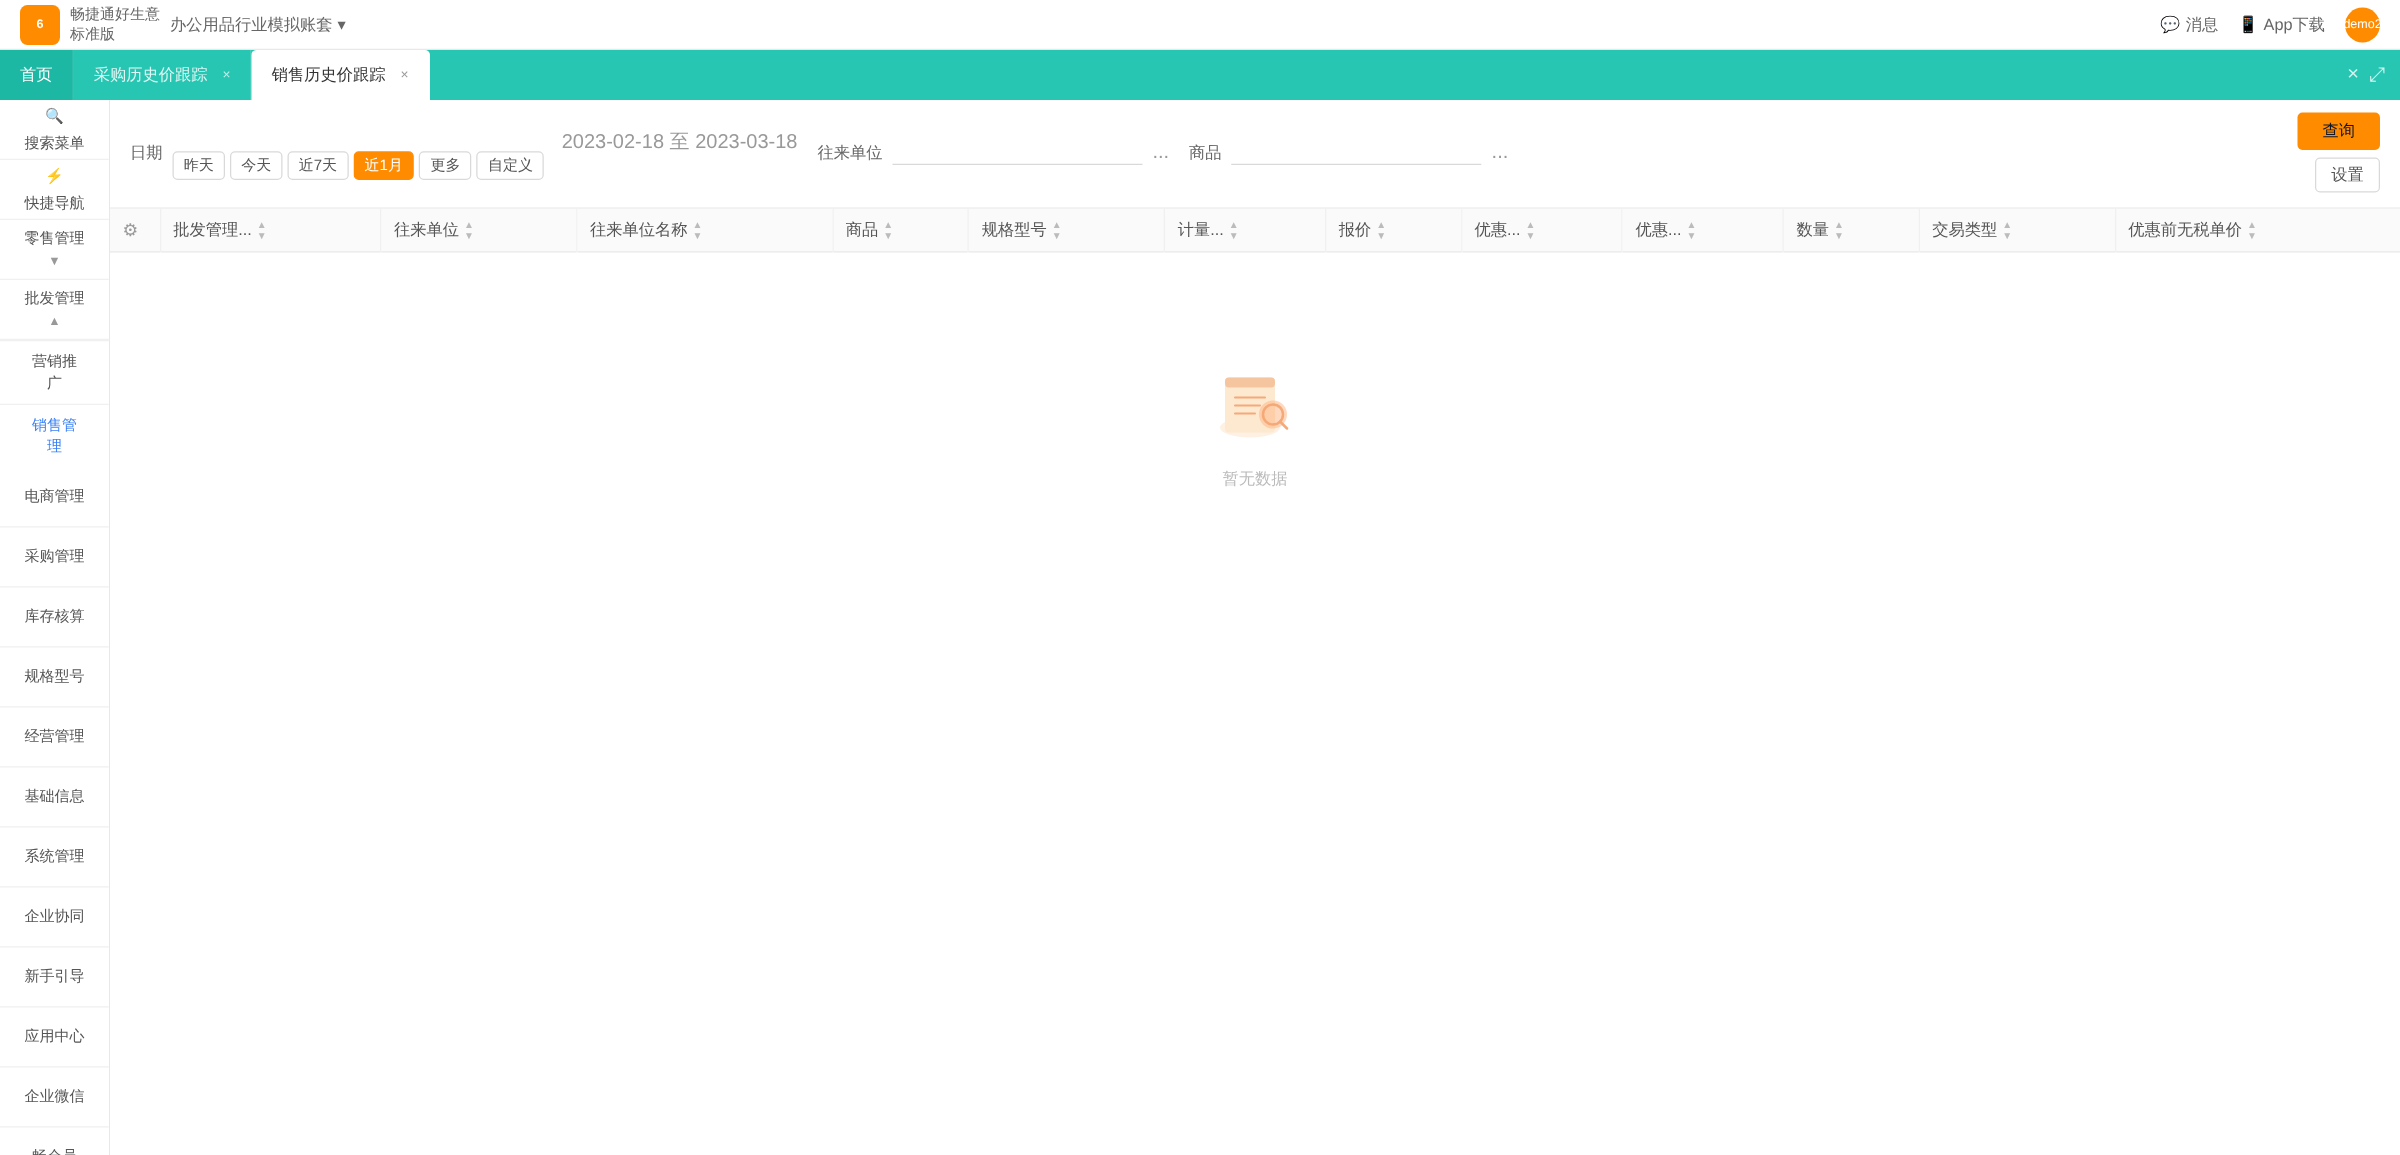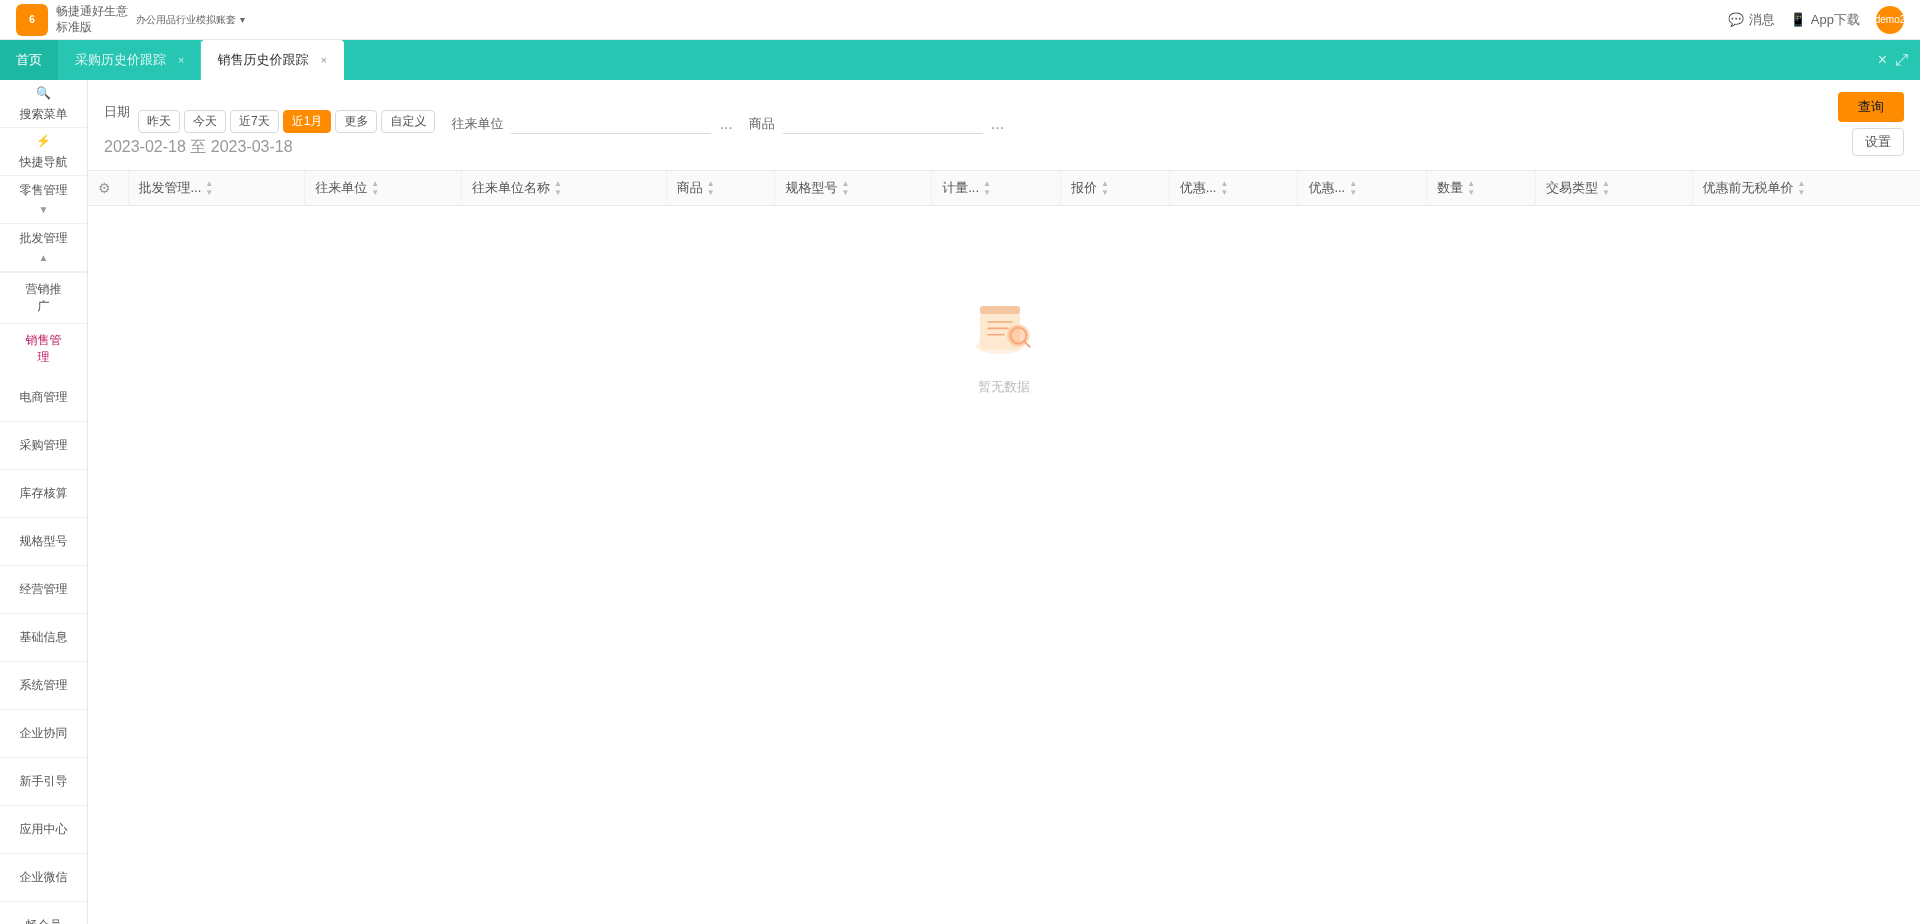--- a/index.html
+++ b/index.html
@@ -274,37 +274,37 @@
       gap: 12px;
     }
     .empty-icon {
       width: 80px;
       height: 80px;
     }
 
     
     .filter-date-row {
       display: flex;
-      flex-direction: column;
-      gap: 2px;
+      flex-direction: row;
+      gap: 14px;
     }
   </style>
 </head>
 <body>
 
 <div class="top-bar">
   <div class="top-bar-left">
     <div class="top-bar-logo">
       <span>6</span>
     </div>
     <div class="top-bar-title">
       <div>畅捷通好生意</div>
       <div>标准版</div>
     </div>
-    <div style="display:flex;align-items:center;gap:4px;color:#666;font-size:10px;cursor:pointer;">
+    <div style="display:flex;align-items:center;gap:4px;color:#666;font-size:13px;cursor:pointer;">
       <span>办公用品行业模拟账套</span>
       <span>▾</span>
     </div>
   </div>
   <div class="top-bar-right">
     <div class="item">
       <span>💬</span>
       <span>消息</span>
     </div>
     <div class="item">
@@ -352,21 +352,21 @@
       <span>零售管理</span>
       <span class="arrow">▼</span>
     </div>
     <div class="sidebar-item">
       <span>批发管理</span>
       <span class="arrow">▲</span>
     </div>
     <div class="sidebar-sub-item">
       <span>营销推广</span>
     </div>
-    <div class="sidebar-sub-item active" style="color:#be185d;">
+    <div class="sidebar-sub-item active" style="color:#3b82f6;">
       <span>销售管理</span>
     </div>
     <div class="sidebar-item">
       <span>电商管理</span>
     </div>
     <div class="sidebar-item">
       <span>采购管理</span>
     </div>
     <div class="sidebar-item">
       <span>库存核算</span>

